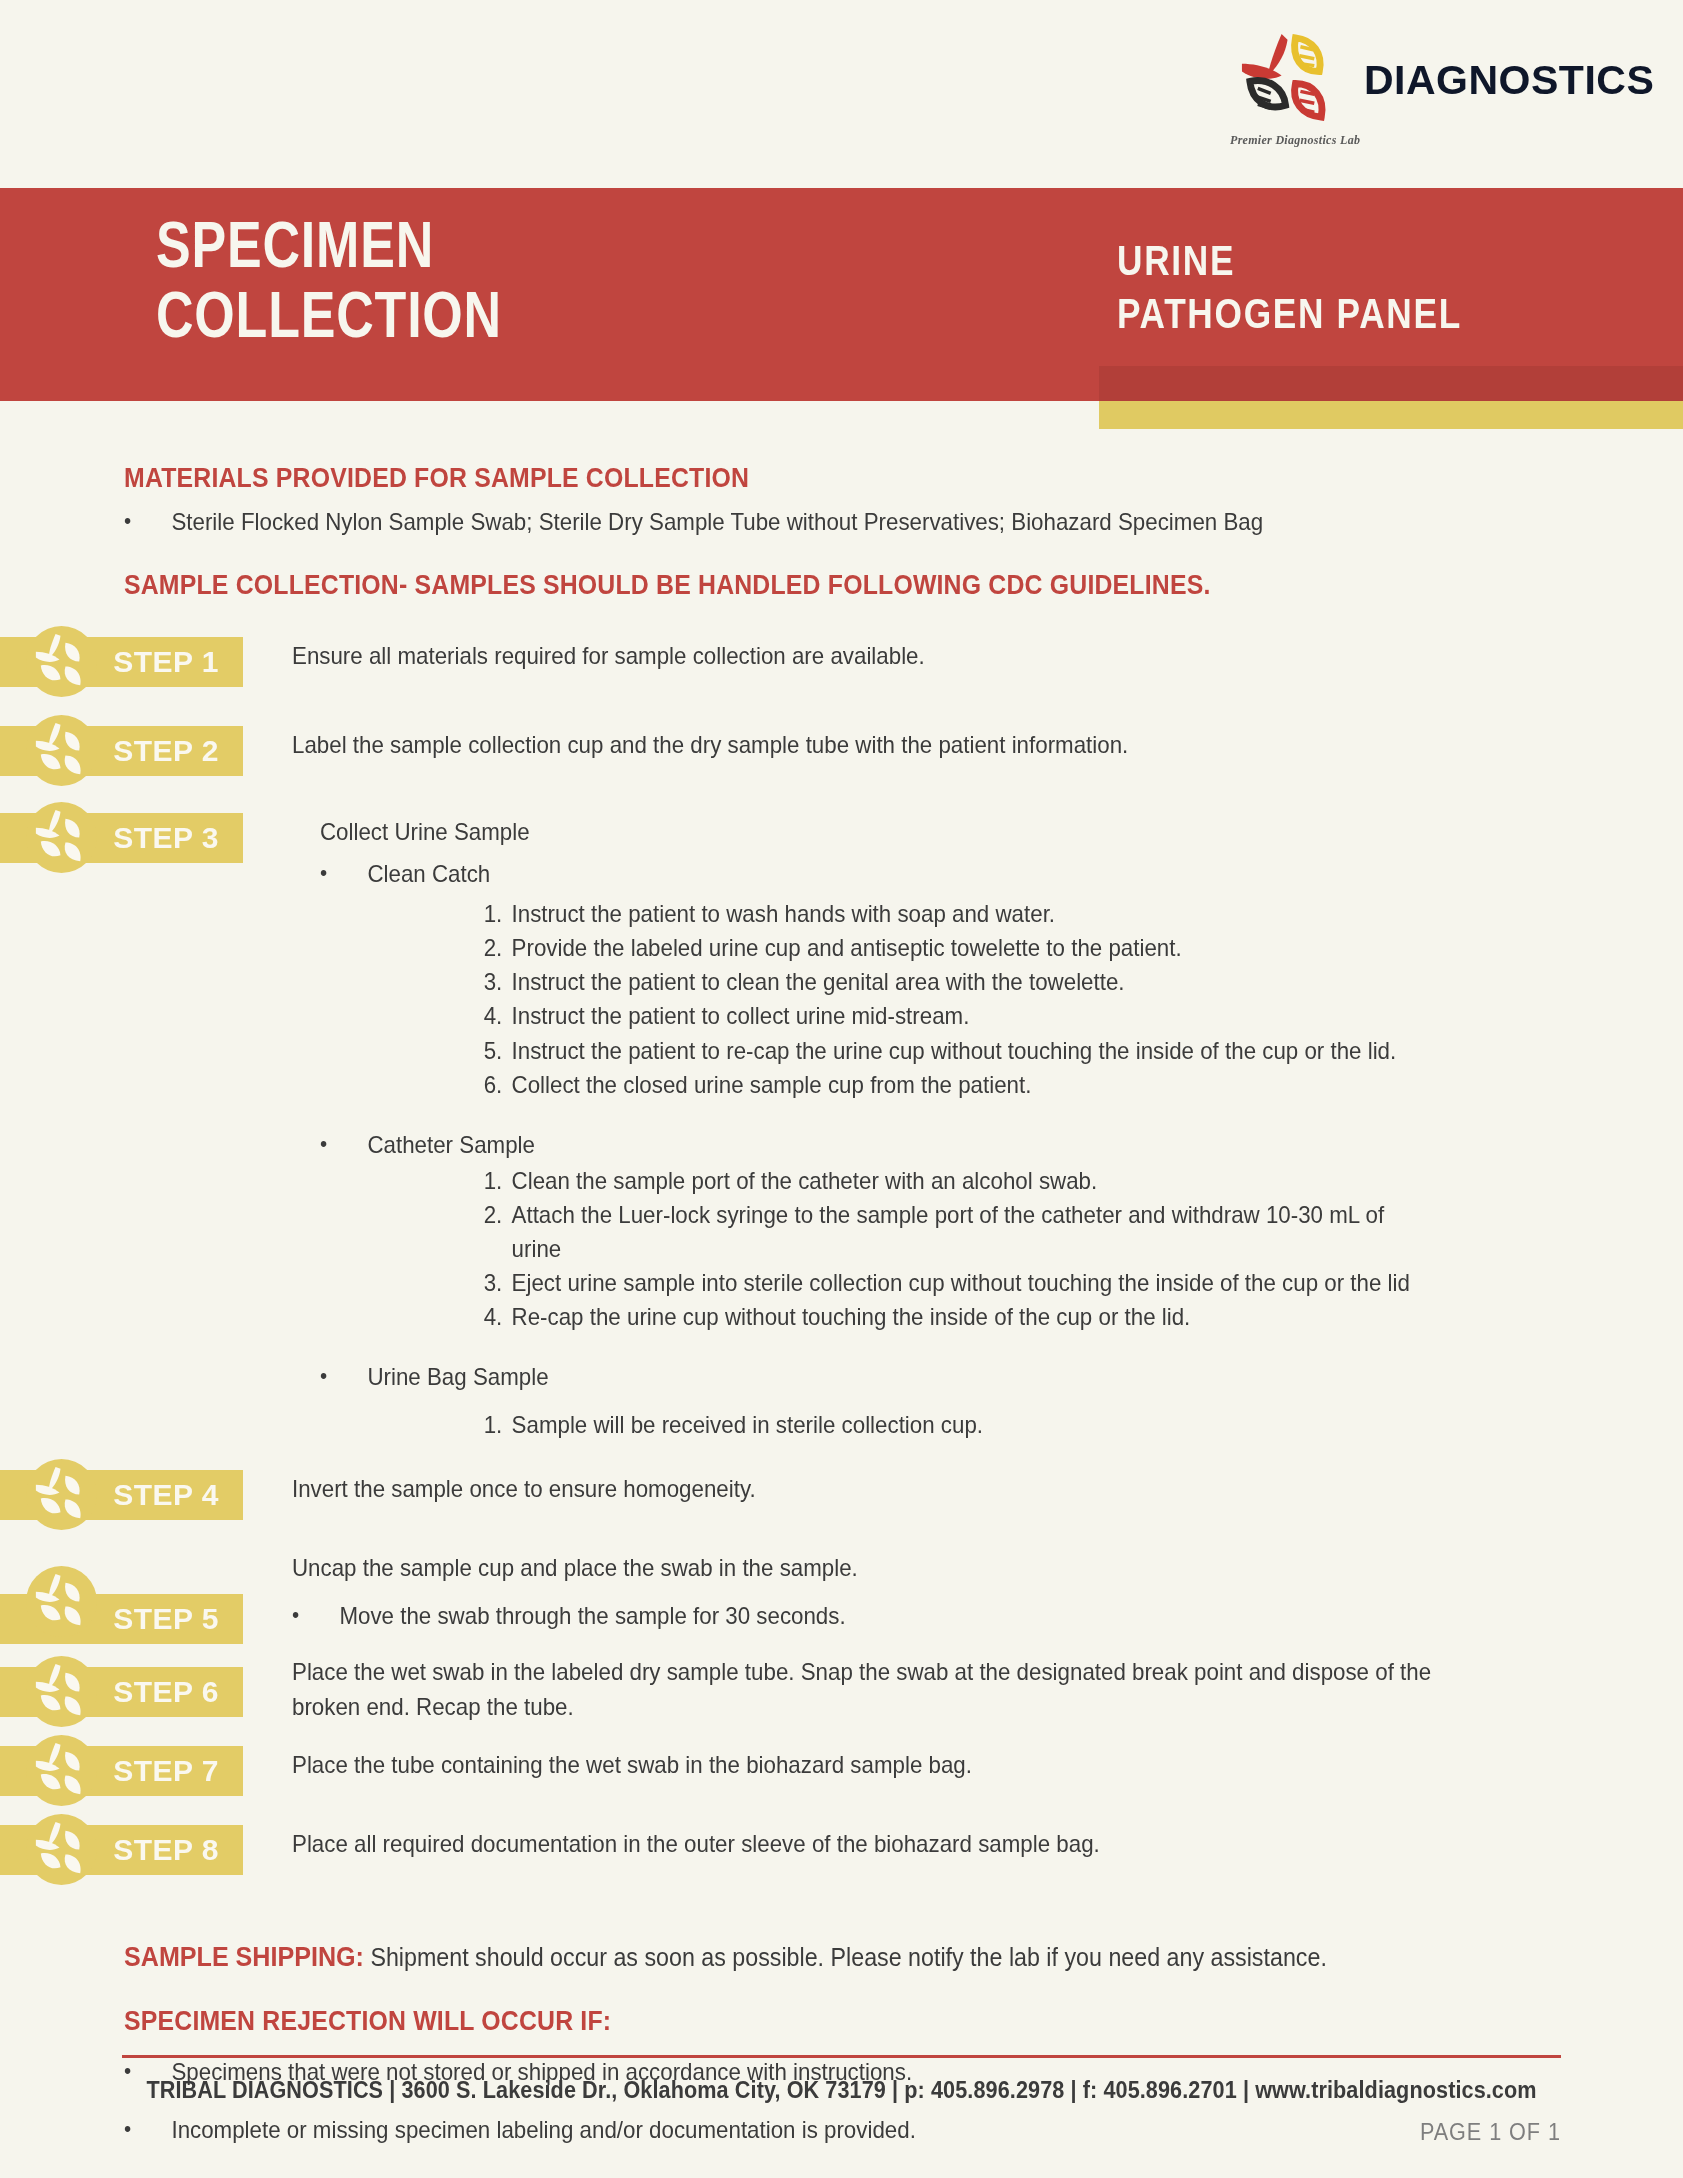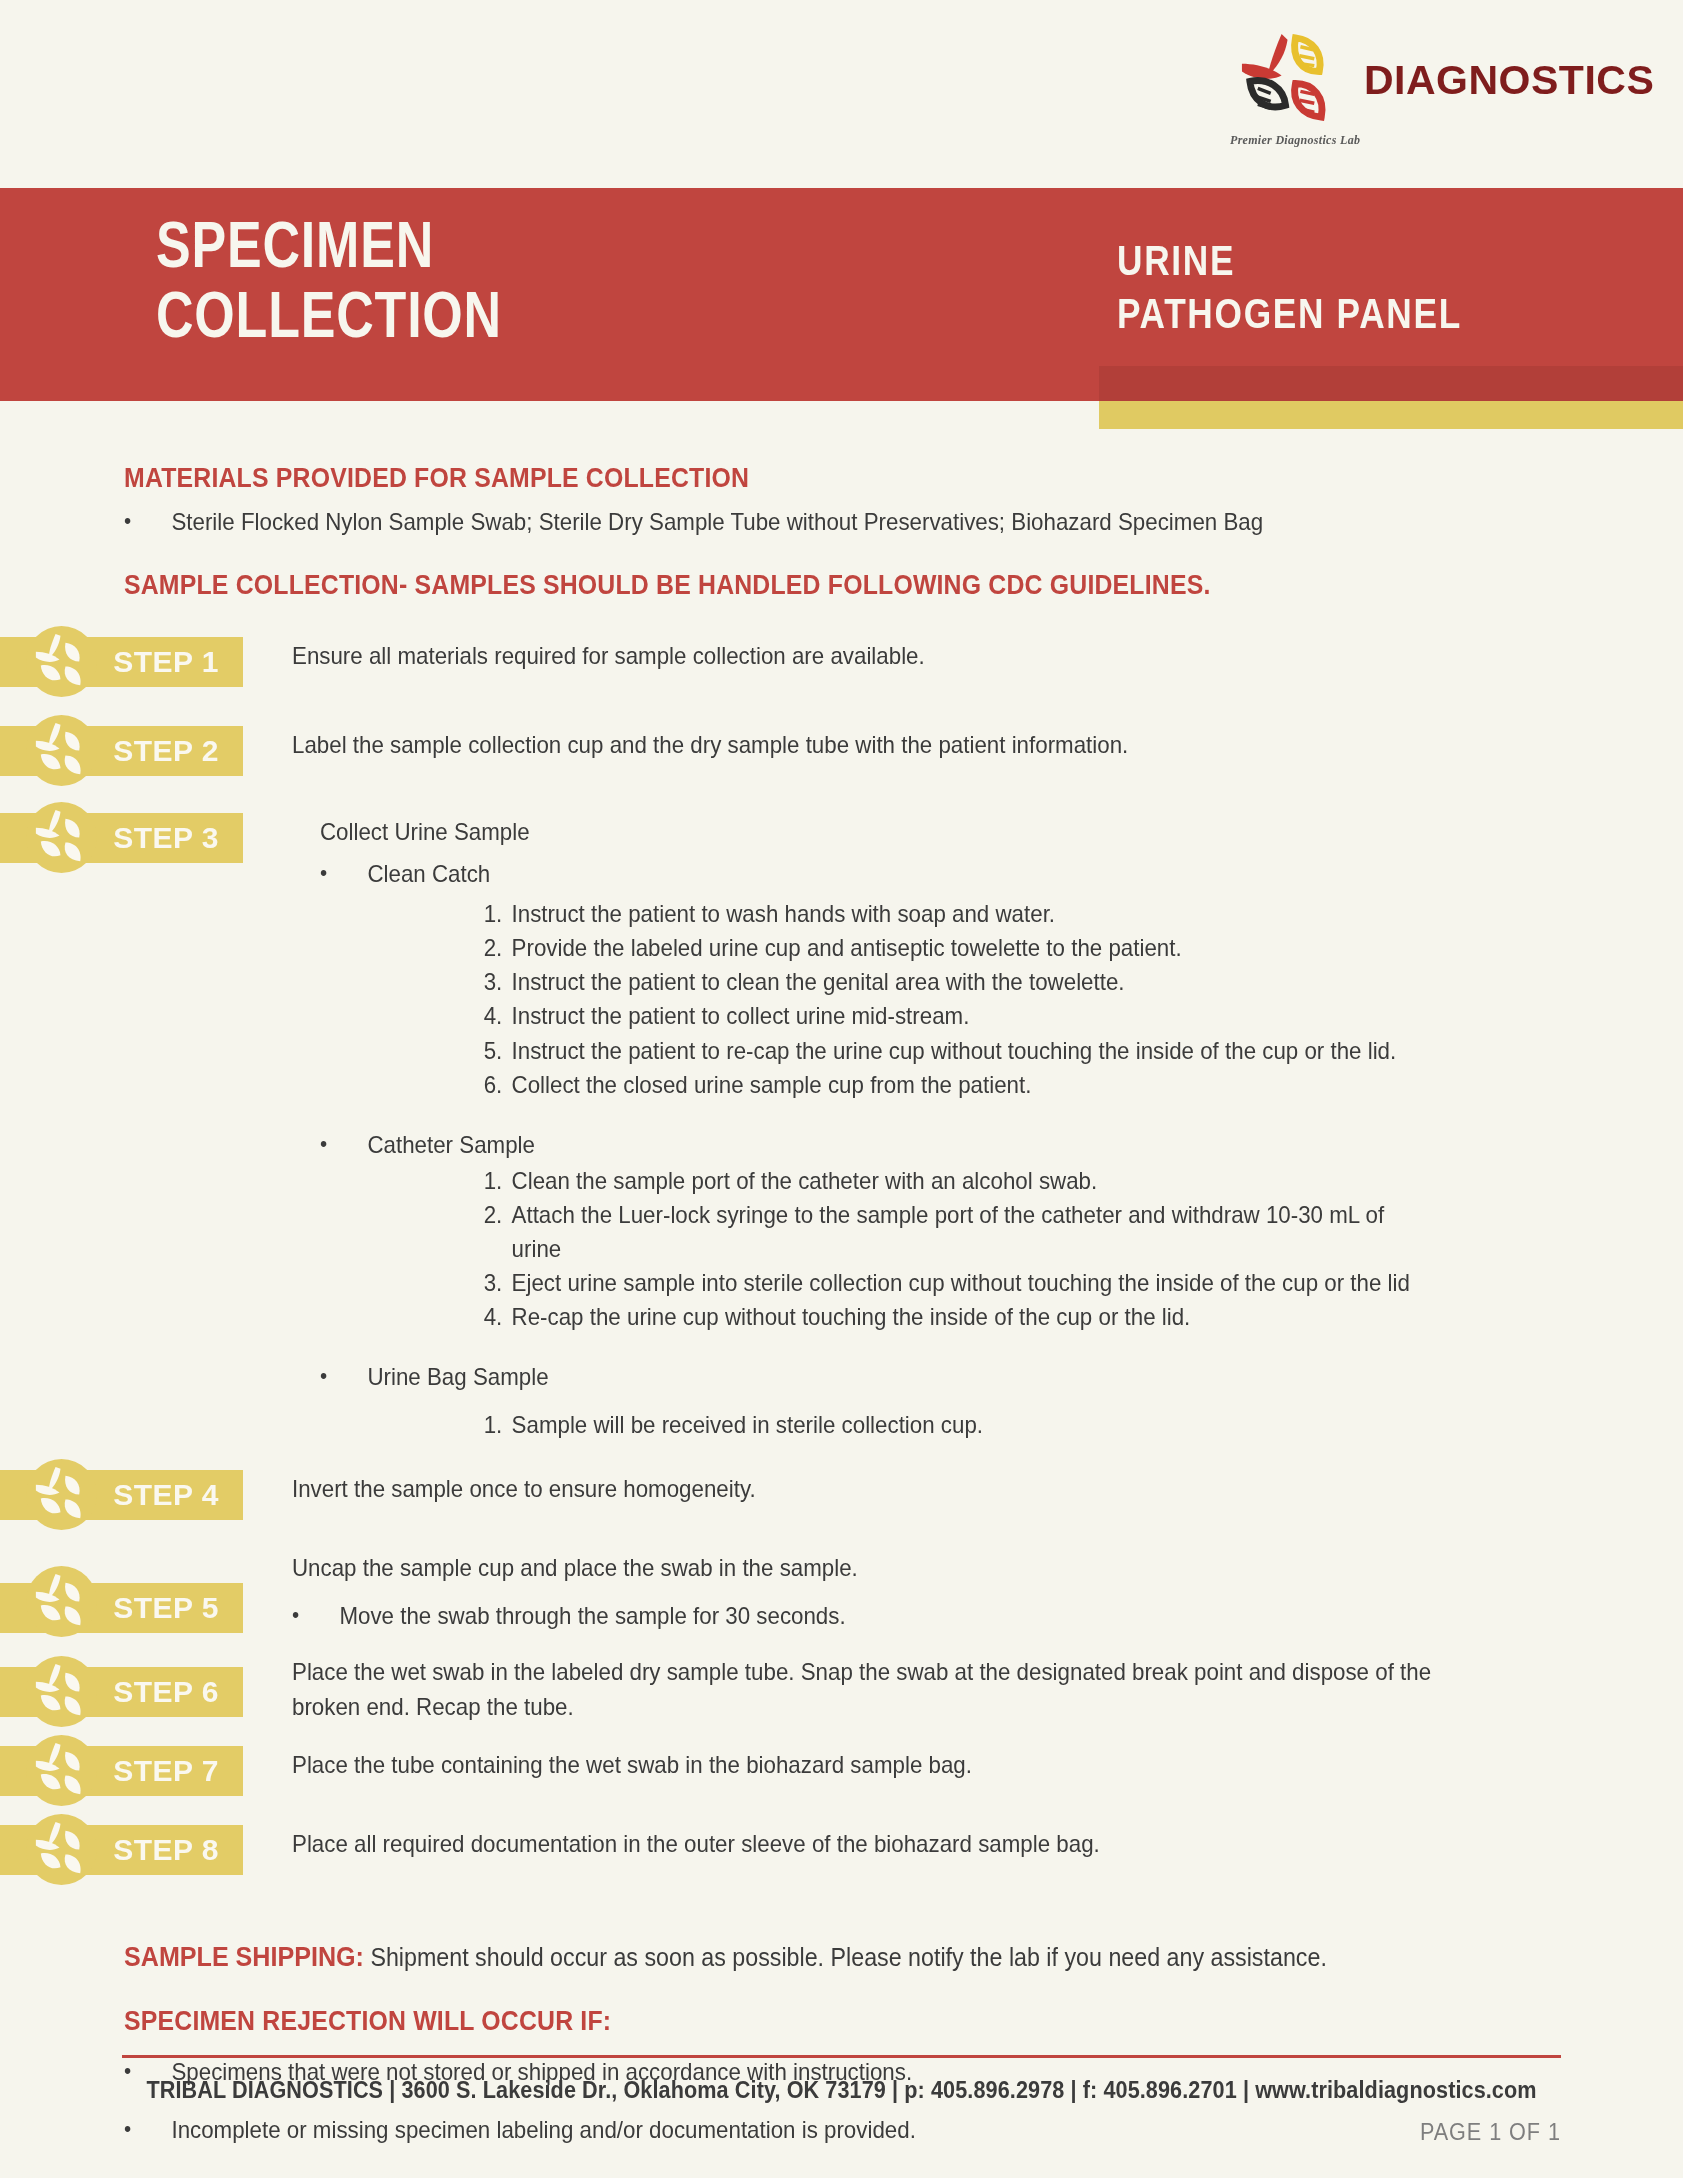--- a/index.html
+++ b/index.html
@@ -46,21 +46,21 @@
     font-weight: 700;
     font-size: 54px;
     letter-spacing: 1px;
     color: #2C2C2C;
   }
   .logo-diag {
     font-family: "Liberation Sans", sans-serif;
     font-weight: 700;
     font-size: 41px;
     letter-spacing: 0.5px;
-    color: #7f1d1d;
+    color: #0f172a;
     margin-top: 2px;
   }
   .logo-tag {
     text-align: left;
     font-family: "Liberation Serif", serif;
     font-style: italic;
     font-weight: bold;
     font-size: 12px;
     color: #5A5A5A;
     letter-spacing: 0.3px;
@@ -471,21 +471,21 @@
               <path d="M43 46 l8 2 M42 51 l9 2 M44 56 l7 2"></path>
             </g>
           </svg>
       </div>
       <div class="step-body">
         <div class="body-text">Invert the sample once to ensure homogeneity.</div>
       </div>
     </div>
 
     <div class="steprow" style="margin-top:14px;">
-      <div class="badge" style="top:34px;justify-content:flex-end;">
+      <div class="badge" style="top:45px;justify-content:flex-end;">
         <span class="badge-label">STEP 5</span>
       </div>
       <div class="badge-circle" style="top:17px;"></div>
       <div class="badge-icon" style="top:17px;">
         <svg width="71" height="71" viewBox="0 0 72 72">
             <g fill="#FAF8F0">
               <path d="M30 8 C26 17 23 26 23 33 C29 28 34 19 35 10 Z"></path>
               <path d="M10 26 C19 26 28 29 34 34 C27 38 17 37 10 32 Z"></path>
               <path d="M40 17 C50 18 56 26 54 36 C44 36 38 28 40 17 Z"></path>
               <path d="M43 22 l8 2 M42 27 l9 2 M43 32 l8 1"></path>

